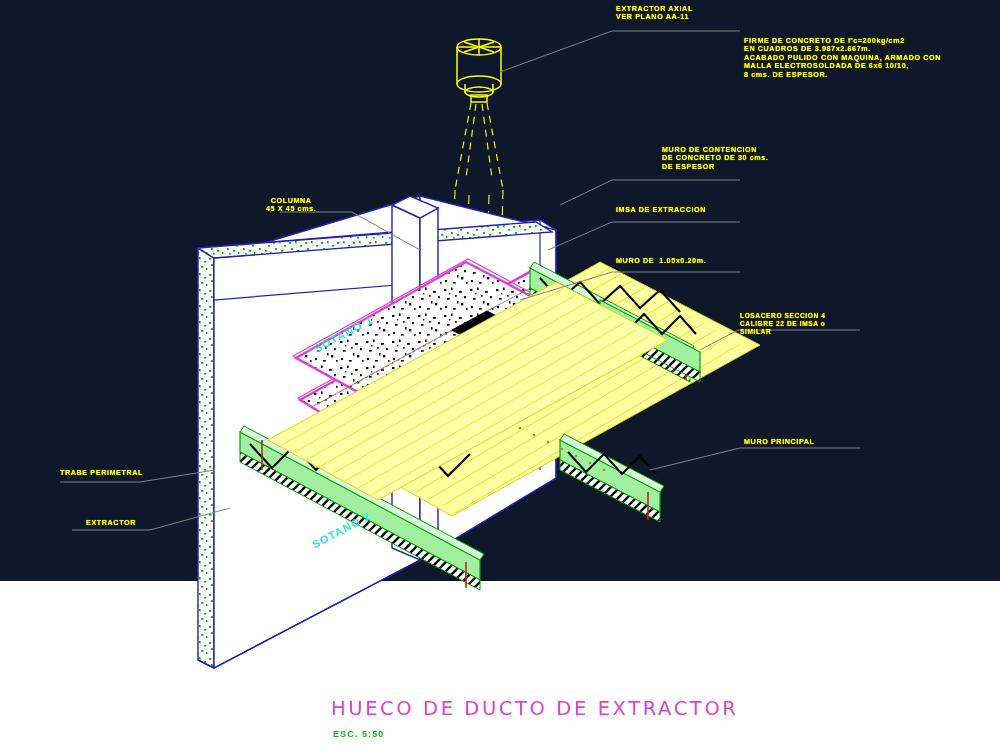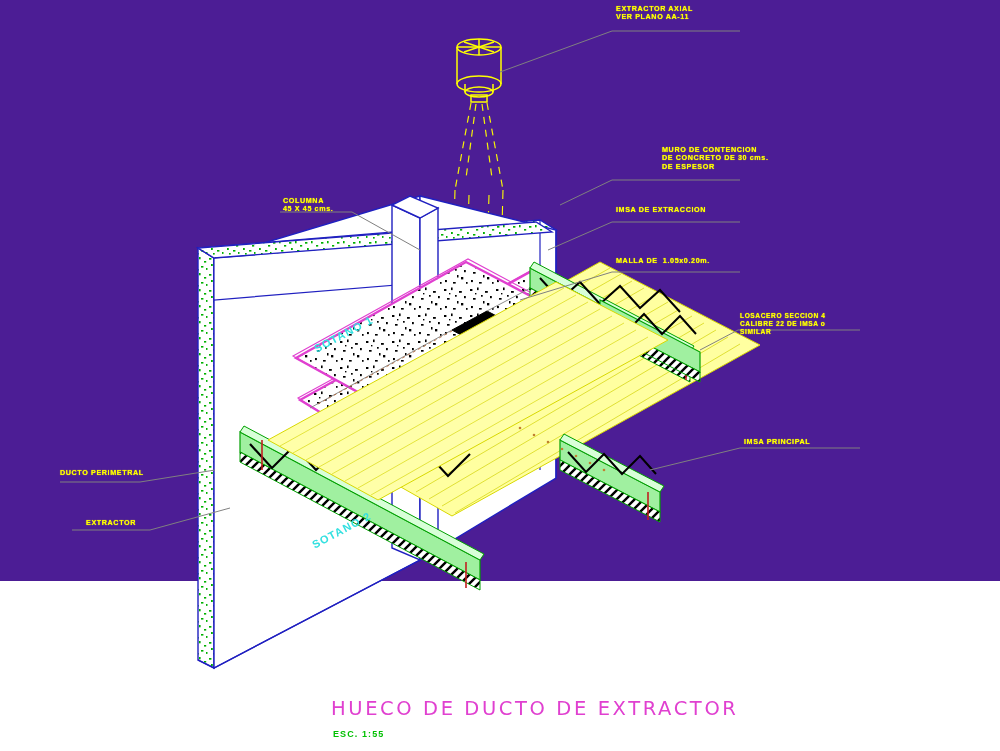--- a/index.html
+++ b/index.html
@@ -1,18 +1,18 @@
 <!DOCTYPE html>
 <html><head>
 <meta charset="utf-8">
 <style>
   html,body{margin:0;padding:0;background:#ffffff;}
   body{width:1000px;height:751px;overflow:hidden;
        font-family:"Liberation Sans",sans-serif;}
-  #stage{position:relative;width:1000px;height:581px;background:#4c1d95;}
+  #stage{position:relative;width:1000px;height:581px;background:#0f172a;}
   svg#cad{position:absolute;left:0;top:0;width:1000px;height:751px;}
   .note{position:absolute;color:#ffff00;font-weight:bold;letter-spacing:.6px;
         line-height:1.18;white-space:pre;text-shadow:0 0 1px #e8e800;}
   .note-sm{font-size:7.2px;}
   .note-xs{font-size:6.6px;}
   .cyanlbl{position:absolute;color:#33e0e0;font-weight:bold;font-size:11px;
            letter-spacing:1.2px;white-space:nowrap;}
   .title{position:absolute;color:#e040d0;font-size:19.5px;letter-spacing:2.6px;
          white-space:nowrap;font-family:"DejaVu Sans",sans-serif;}
   .scale{position:absolute;color:#00c000;font-size:9px;font-weight:bold;
@@ -242,43 +242,48 @@
 
     <g fill="none" stroke="#2020c0" stroke-width="1.3">
       <path d="M214,668 L420,560"></path>
       <path d="M198,660 L214,668"></path>
     </g>
   </svg>
 
   <div class="note note-sm" style="left:616px;top:5px;">EXTRACTOR AXIAL
 VER PLANO AA-11</div>
 
+  <div class="note note-sm" style="left:744px;top:37px;">FIRME DE CONCRETO DE f'c=200kg/cm2
+EN CUADROS DE 3.987x2.667m.
+ACABADO PULIDO CON MAQUINA, ARMADO CON
+MALLA ELECTROSOLDADA DE 6x6 10/10,
+8 cms. DE ESPESOR.</div>
 
   <div class="note note-sm" style="left:616px;top:146px;margin-left:46px;">MURO DE CONTENCION
 DE CONCRETO DE 30 cms.
 DE ESPESOR</div>
 
   <div class="note note-sm" style="left:616px;top:206px;">IMSA DE EXTRACCION</div>
 
-  <div class="note note-sm" style="left:616px;top:257px;">MALLA DE  1.05x0.20m.</div>
+  <div class="note note-sm" style="left:616px;top:257px;">MURO DE  1.05x0.20m.</div>
 
   <div class="note note-xs" style="left:740px;top:312px;">LOSACERO SECCION 4
 CALIBRE 22 DE IMSA o
 SIMILAR</div>
 
-  <div class="note note-sm" style="left:744px;top:438px;">IMSA PRINCIPAL</div>
-
-  <div class="note note-sm" style="left:60px;top:469px;">DUCTO PERIMETRAL</div>
+  <div class="note note-sm" style="left:744px;top:438px;">MURO PRINCIPAL</div>
+
+  <div class="note note-sm" style="left:60px;top:469px;">TRABE PERIMETRAL</div>
 
   <div class="note note-sm" style="left:86px;top:519px;">EXTRACTOR</div>
 
-  <div class="note note-sm" style="left:283px;top:197px;">COLUMNA
+  <div class="note note-sm" style="left:266px;top:197px;text-align:center;">COLUMNA
 45 X 45 cms.</div>
 
   <div class="cyanlbl" style="left:312px;top:344px;transform:rotate(-28deg);transform-origin:left top;">SOTANO 1</div>
 
   <div class="cyanlbl" style="left:310px;top:540px;transform:rotate(-28deg);transform-origin:left top;">SOTANO 2</div>
 
   <div class="title" style="left:331px;top:697px;">HUECO DE DUCTO DE EXTRACTOR</div>
 
-  <div class="scale" style="left:333px;top:729px;">ESC. 1:55</div>
+  <div class="scale" style="left:333px;top:729px;">ESC. 5:50</div>
 
 </div>
 
 </body></html>

